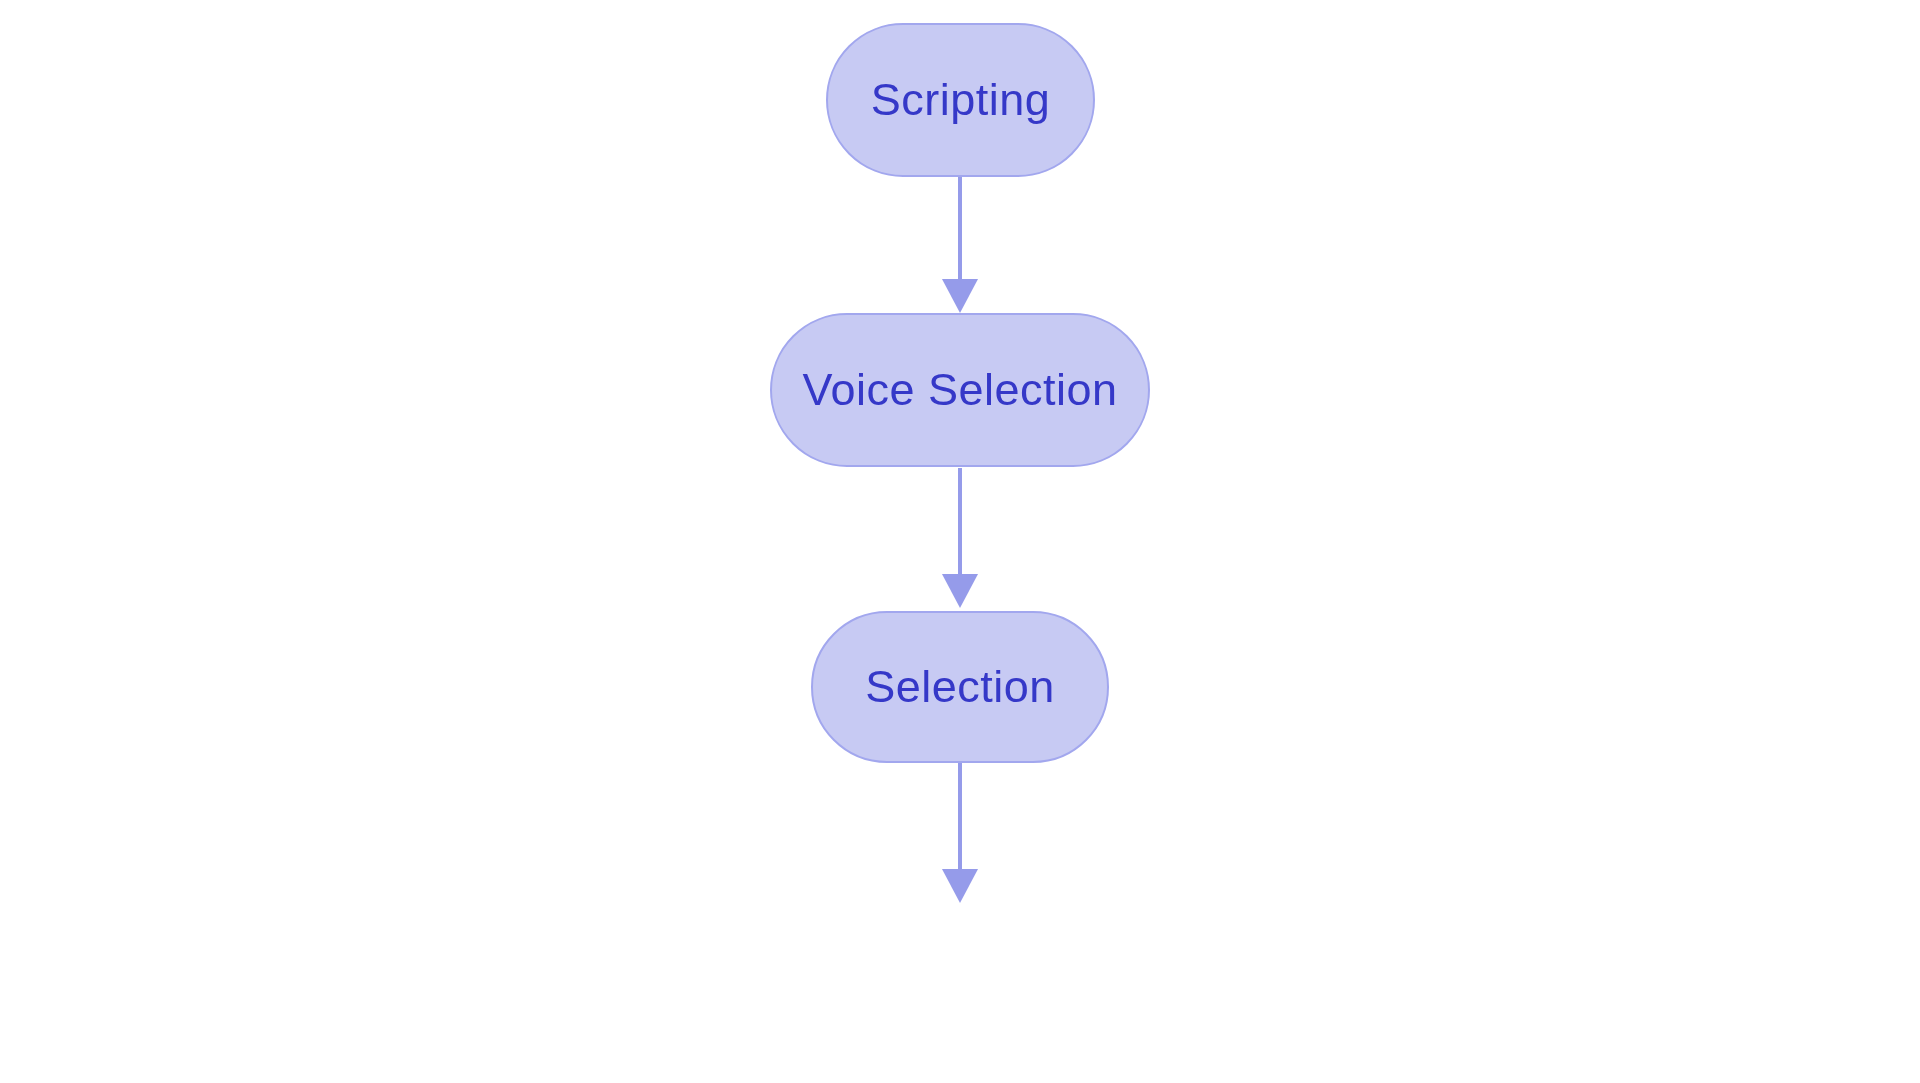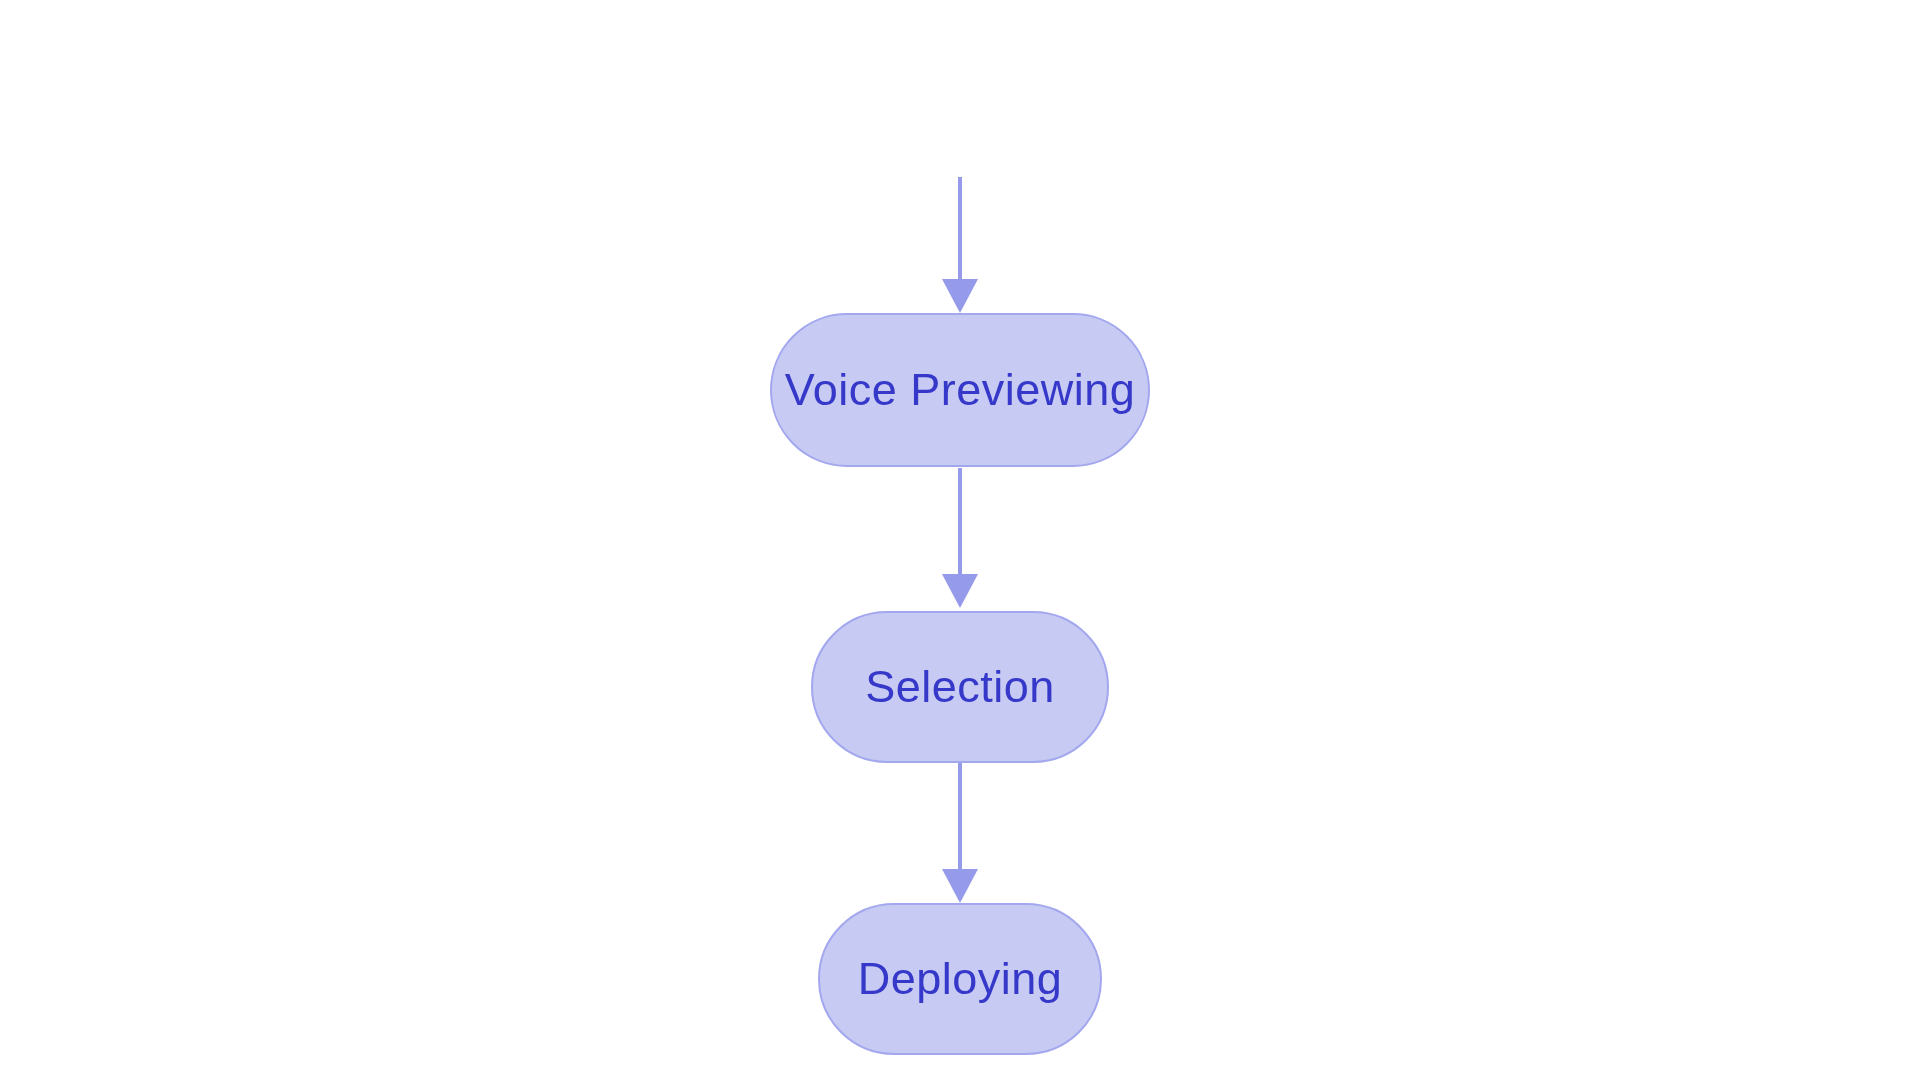--- a/index.html
+++ b/index.html
@@ -44,41 +44,41 @@
   }
   .arrow-1 { top: 177px; height: 136px; }
   .arrow-2 { top: 468px; height: 140px; }
   .arrow-3 { top: 763px; height: 140px; }
 </style>
 </head>
 <body>
 
 <div class="canvas">
 
+  <div class="node node-1">
+    <span class="node-label">Scripting</span>
+  </div>
 
   <svg class="arrow arrow-1" viewBox="0 0 40 136" preserveAspectRatio="none">
     <line x1="20" y1="0" x2="20" y2="104" stroke-width="4" stroke="#959bea"></line>
     <polygon points="2,102 38,102 20,136" fill="#959bea"></polygon>
   </svg>
 
   <div class="node node-2">
-    <span class="node-label">Voice Previewing</span>
+    <span class="node-label">Voice Selection</span>
   </div>
 
   <svg class="arrow arrow-2" viewBox="0 0 40 140" preserveAspectRatio="none">
     <line x1="20" y1="0" x2="20" y2="108" stroke-width="4" stroke="#959bea"></line>
     <polygon points="2,106 38,106 20,140" fill="#959bea"></polygon>
   </svg>
 
   <div class="node node-3">
     <span class="node-label">Selection</span>
   </div>
 
   <svg class="arrow arrow-3" viewBox="0 0 40 140" preserveAspectRatio="none">
     <line x1="20" y1="0" x2="20" y2="108" stroke-width="4" stroke="#959bea"></line>
     <polygon points="2,106 38,106 20,140" fill="#959bea"></polygon>
   </svg>
 
-  <div class="node node-4">
-    <span class="node-label">Deploying</span>
-  </div>
 
 </div>
 
 </body></html>

